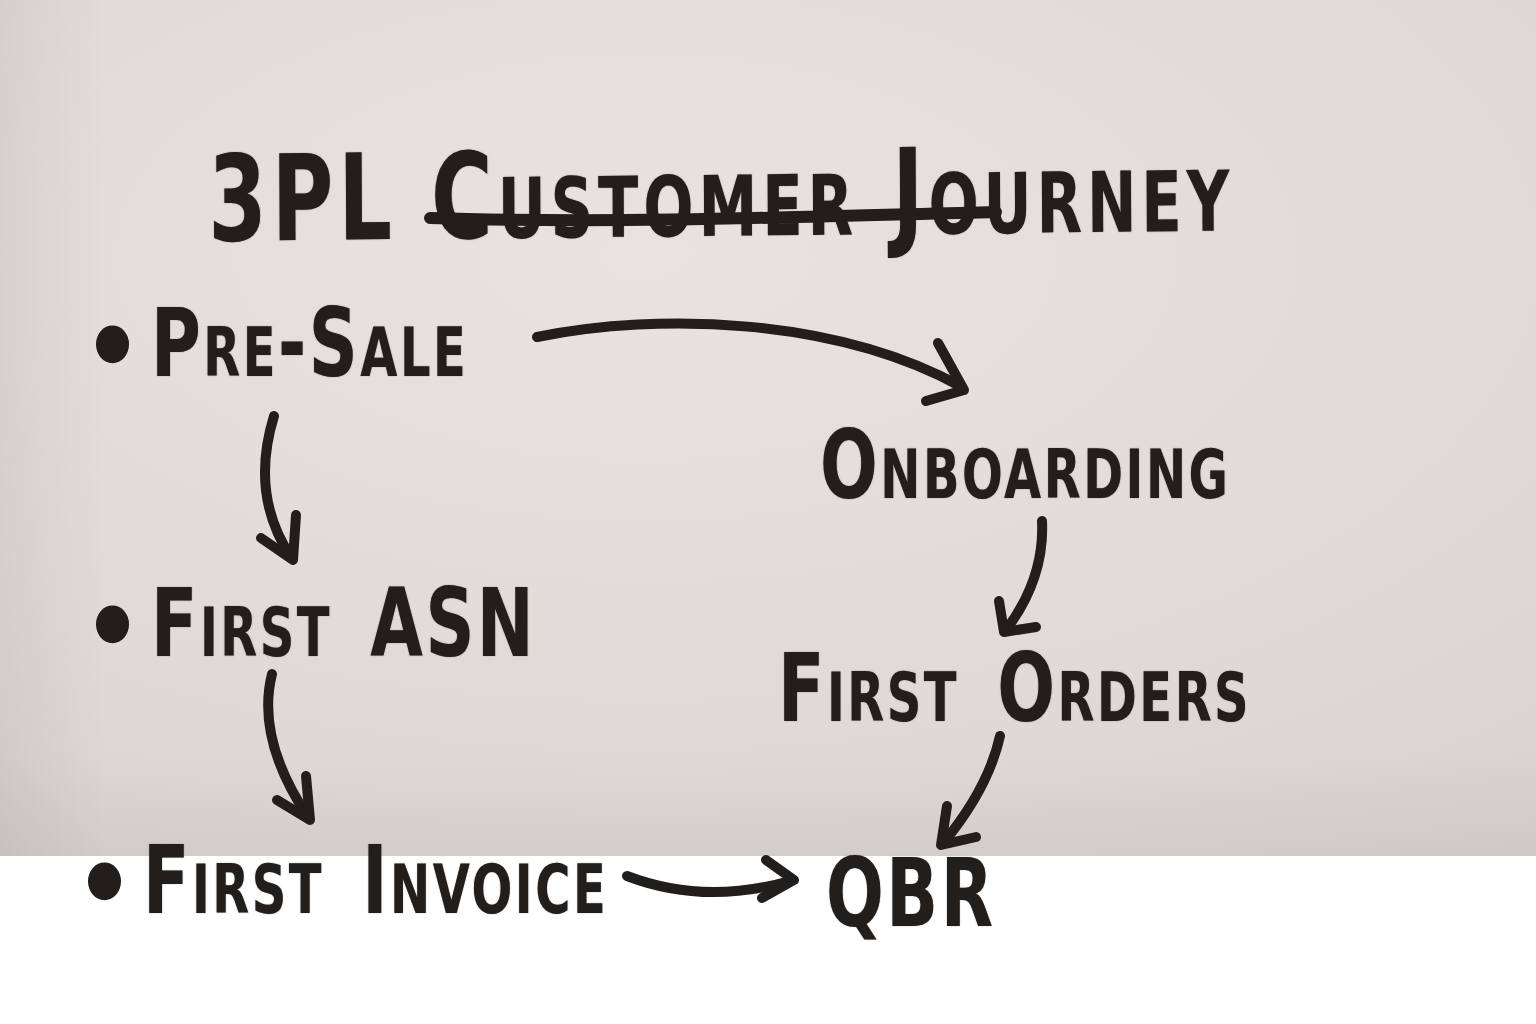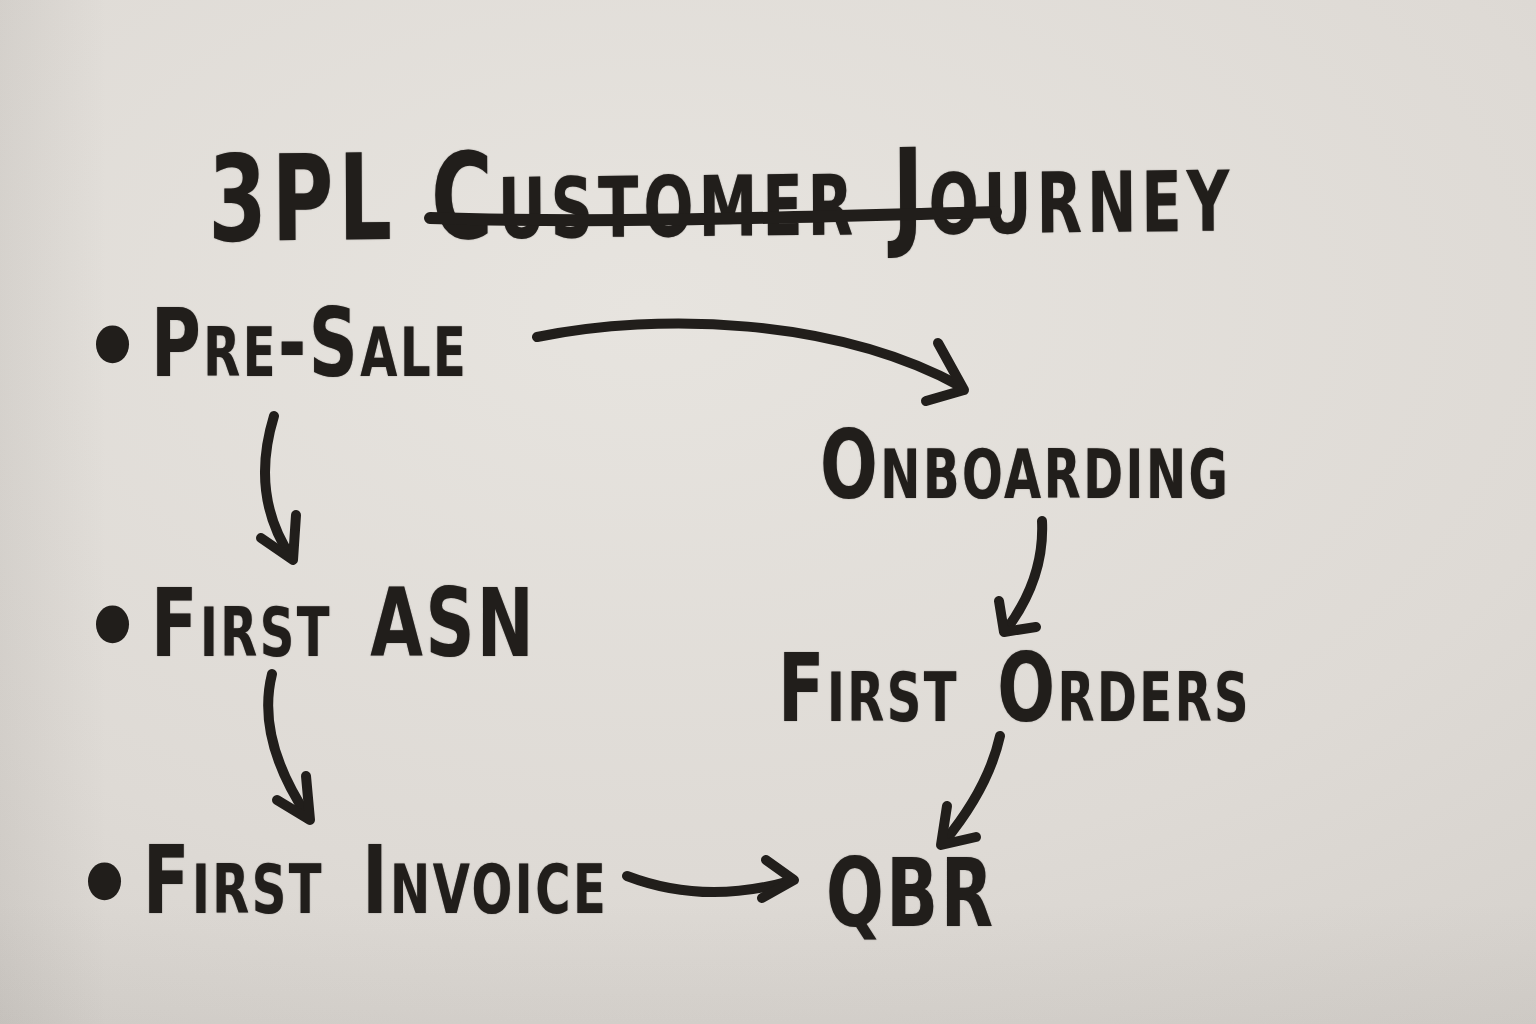--- a/index.html
+++ b/index.html
@@ -6,21 +6,21 @@
     margin: 0;
     padding: 0;
     width: 1536px;
     height: 1024px;
     overflow: hidden;
     font-family: "DejaVu Sans", sans-serif;
   }
   .board {
     position: relative;
     width: 1536px;
-    height: 1024px;
+    height: 856px;
     background:
       linear-gradient(90deg, rgba(60,55,50,0.07), rgba(60,55,50,0) 7%),
       linear-gradient(0deg, rgba(60,55,50,0.05), rgba(60,55,50,0) 12%),
       radial-gradient(140% 125% at 42% 30%, #e7e4df 0%, #dedad5 45%, #d3cfca 76%, #c7c3be 100%);
     color: #211e1b;
   }
   .title {
     position: absolute;
     left: 208px;
     top: 84px;

